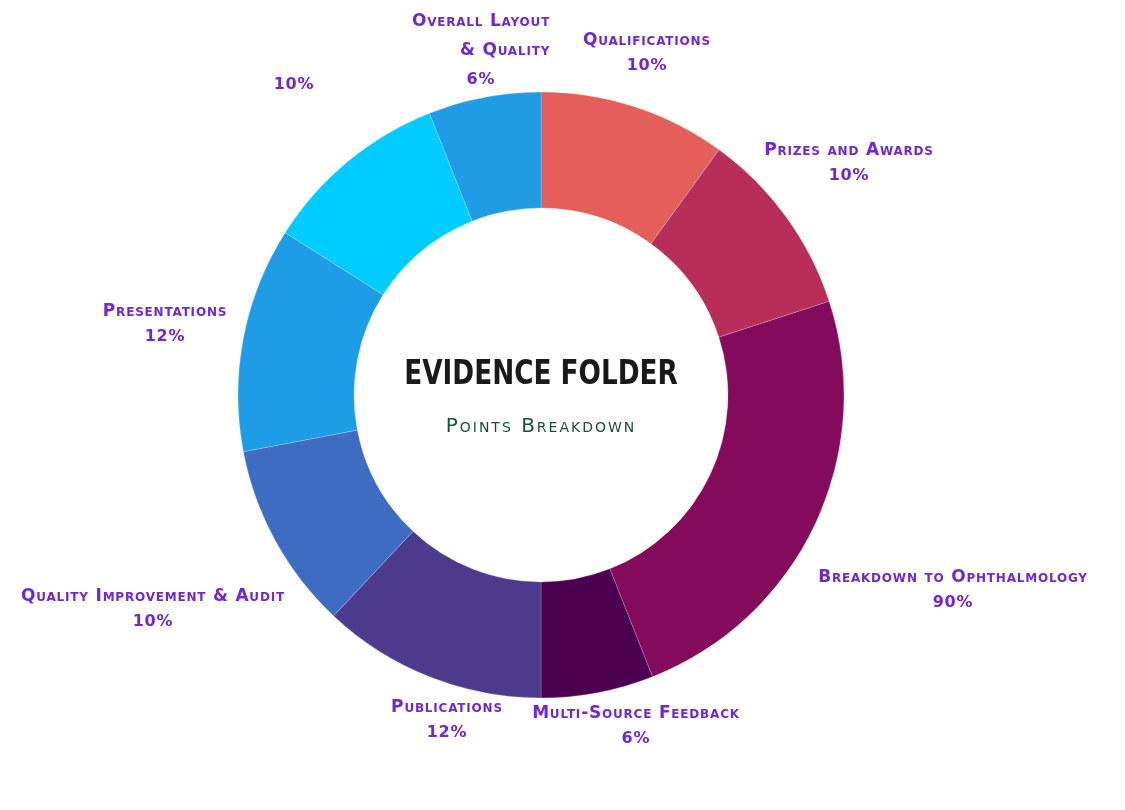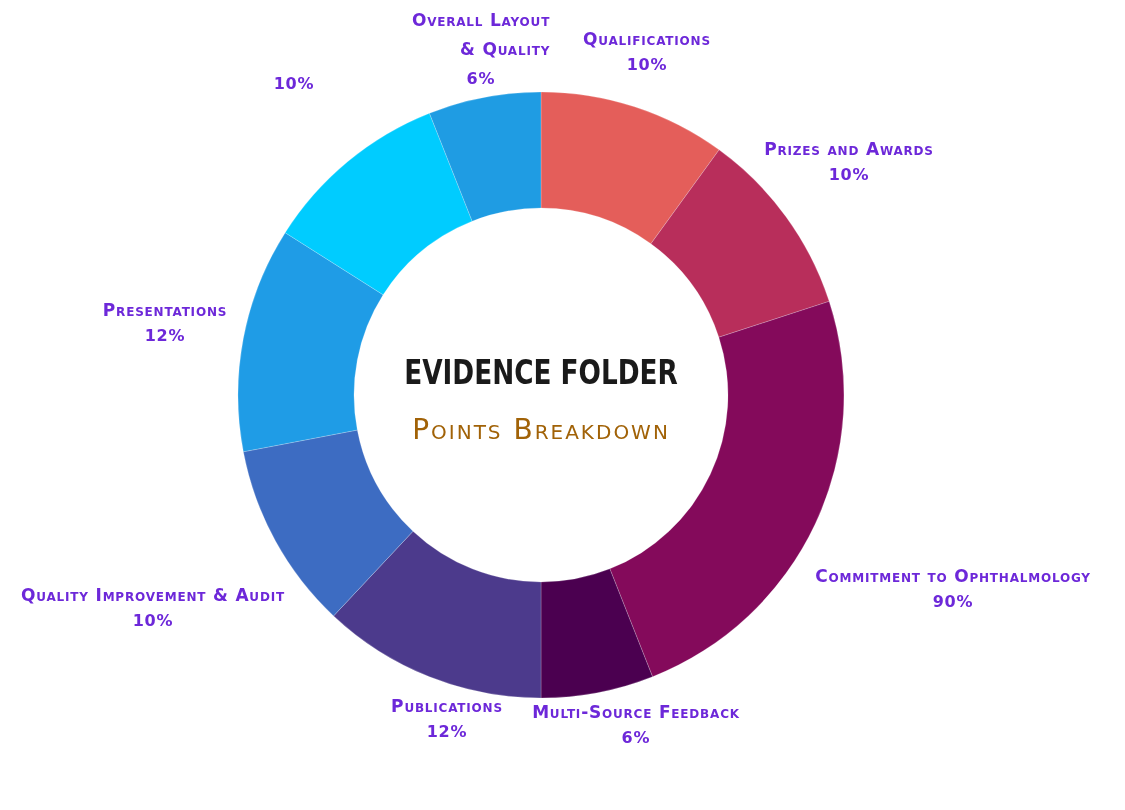--- a/index.html
+++ b/index.html
@@ -8,21 +8,21 @@
   #chart-svg { position:absolute; left:0; top:0; }
   .label { position:absolute; text-align:center; font-variant:small-caps;
            font-weight:bold; font-size:17px; line-height:25px; letter-spacing:0.8px;
            color:#6d28d9; white-space:nowrap; transform:translateX(-50%); }
   .label .pct { display:block; font-variant:normal; font-size:16px; }
   .center-title { position:absolute; left:541px; top:352px; transform:translateX(-50%);
                   font-family:"DejaVu Sans", sans-serif; font-weight:bold; font-size:34px;
                   letter-spacing:0px; color:#1a1a1a; white-space:nowrap;
                   font-stretch:condensed; transform:translateX(-50%) scaleX(0.86); }
   .center-sub { position:absolute; left:541px; top:413px; transform:translateX(-50%);
-                font-variant:small-caps; font-size:28px; letter-spacing:2px; color:#a16207;
+                font-variant:small-caps; font-size:20px; letter-spacing:2px; color:#14532d;
                 white-space:nowrap; font-weight:normal; }
 </style>
 </head>
 <body>
 
 <svg id="chart-svg" width="1125" height="810" viewBox="0 0 1125 810">
     <path d="M541,92 A303,303 0 0 1 719.0989314446193,149.86785070439092 L650.9158421786925,243.71382205188482 A187,187 0 0 0 541,208 Z" fill="#E45E5A" stroke="rgba(255,255,255,0.35)" stroke-width="0.6"></path>
     <path d="M719.0989314446193,149.86785070439092 A303,303 0 0 1 829.1701244374315,301.36785070439095 L718.8475685471938,337.21382205188485 A187,187 0 0 0 650.9158421786925,243.71382205188482 Z" fill="#B82E5B" stroke="rgba(255,255,255,0.35)" stroke-width="0.6"></path>
     <path d="M829.1701244374315,301.36785070439095 A303,303 0 0 1 652.5417394634576,676.72227522414 L609.8392913520348,568.868202861103 A187,187 0 0 0 718.8475685471938,337.21382205188485 Z" fill="#840A5B" stroke="rgba(255,255,255,0.35)" stroke-width="0.6"></path>
     <path d="M652.5417394634576,676.72227522414 A303,303 0 0 1 541.0000000000002,698 L541.0000000000001,582 A187,187 0 0 0 609.8392913520348,568.868202861103 Z" fill="#4B0050" stroke="rgba(255,255,255,0.35)" stroke-width="0.6"></path>
@@ -38,21 +38,21 @@
 
 <div class="label" style="left:647px; top:27px;">
   <span>Qualifications</span>
   <span class="pct">10%</span>
 </div>
 <div class="label" style="left:833px; top:137px;margin-left:16px;">
   <span>Prizes and Awards</span>
   <span class="pct">10%</span>
 </div>
 <div class="label" style="left:953px; top:564px;">
-  <span>Commitment to Ophthalmology</span>
+  <span>Breakdown to Ophthalmology</span>
   <span class="pct">90%</span>
 </div>
 <div class="label" style="left:636px; top:700px;">
   <span>Multi-Source Feedback</span>
   <span class="pct">6%</span>
 </div>
 <div class="label" style="left:412px; top:694px;margin-left:35px;">
   <span>Publications</span>
   <span class="pct">12%</span>
 </div>

